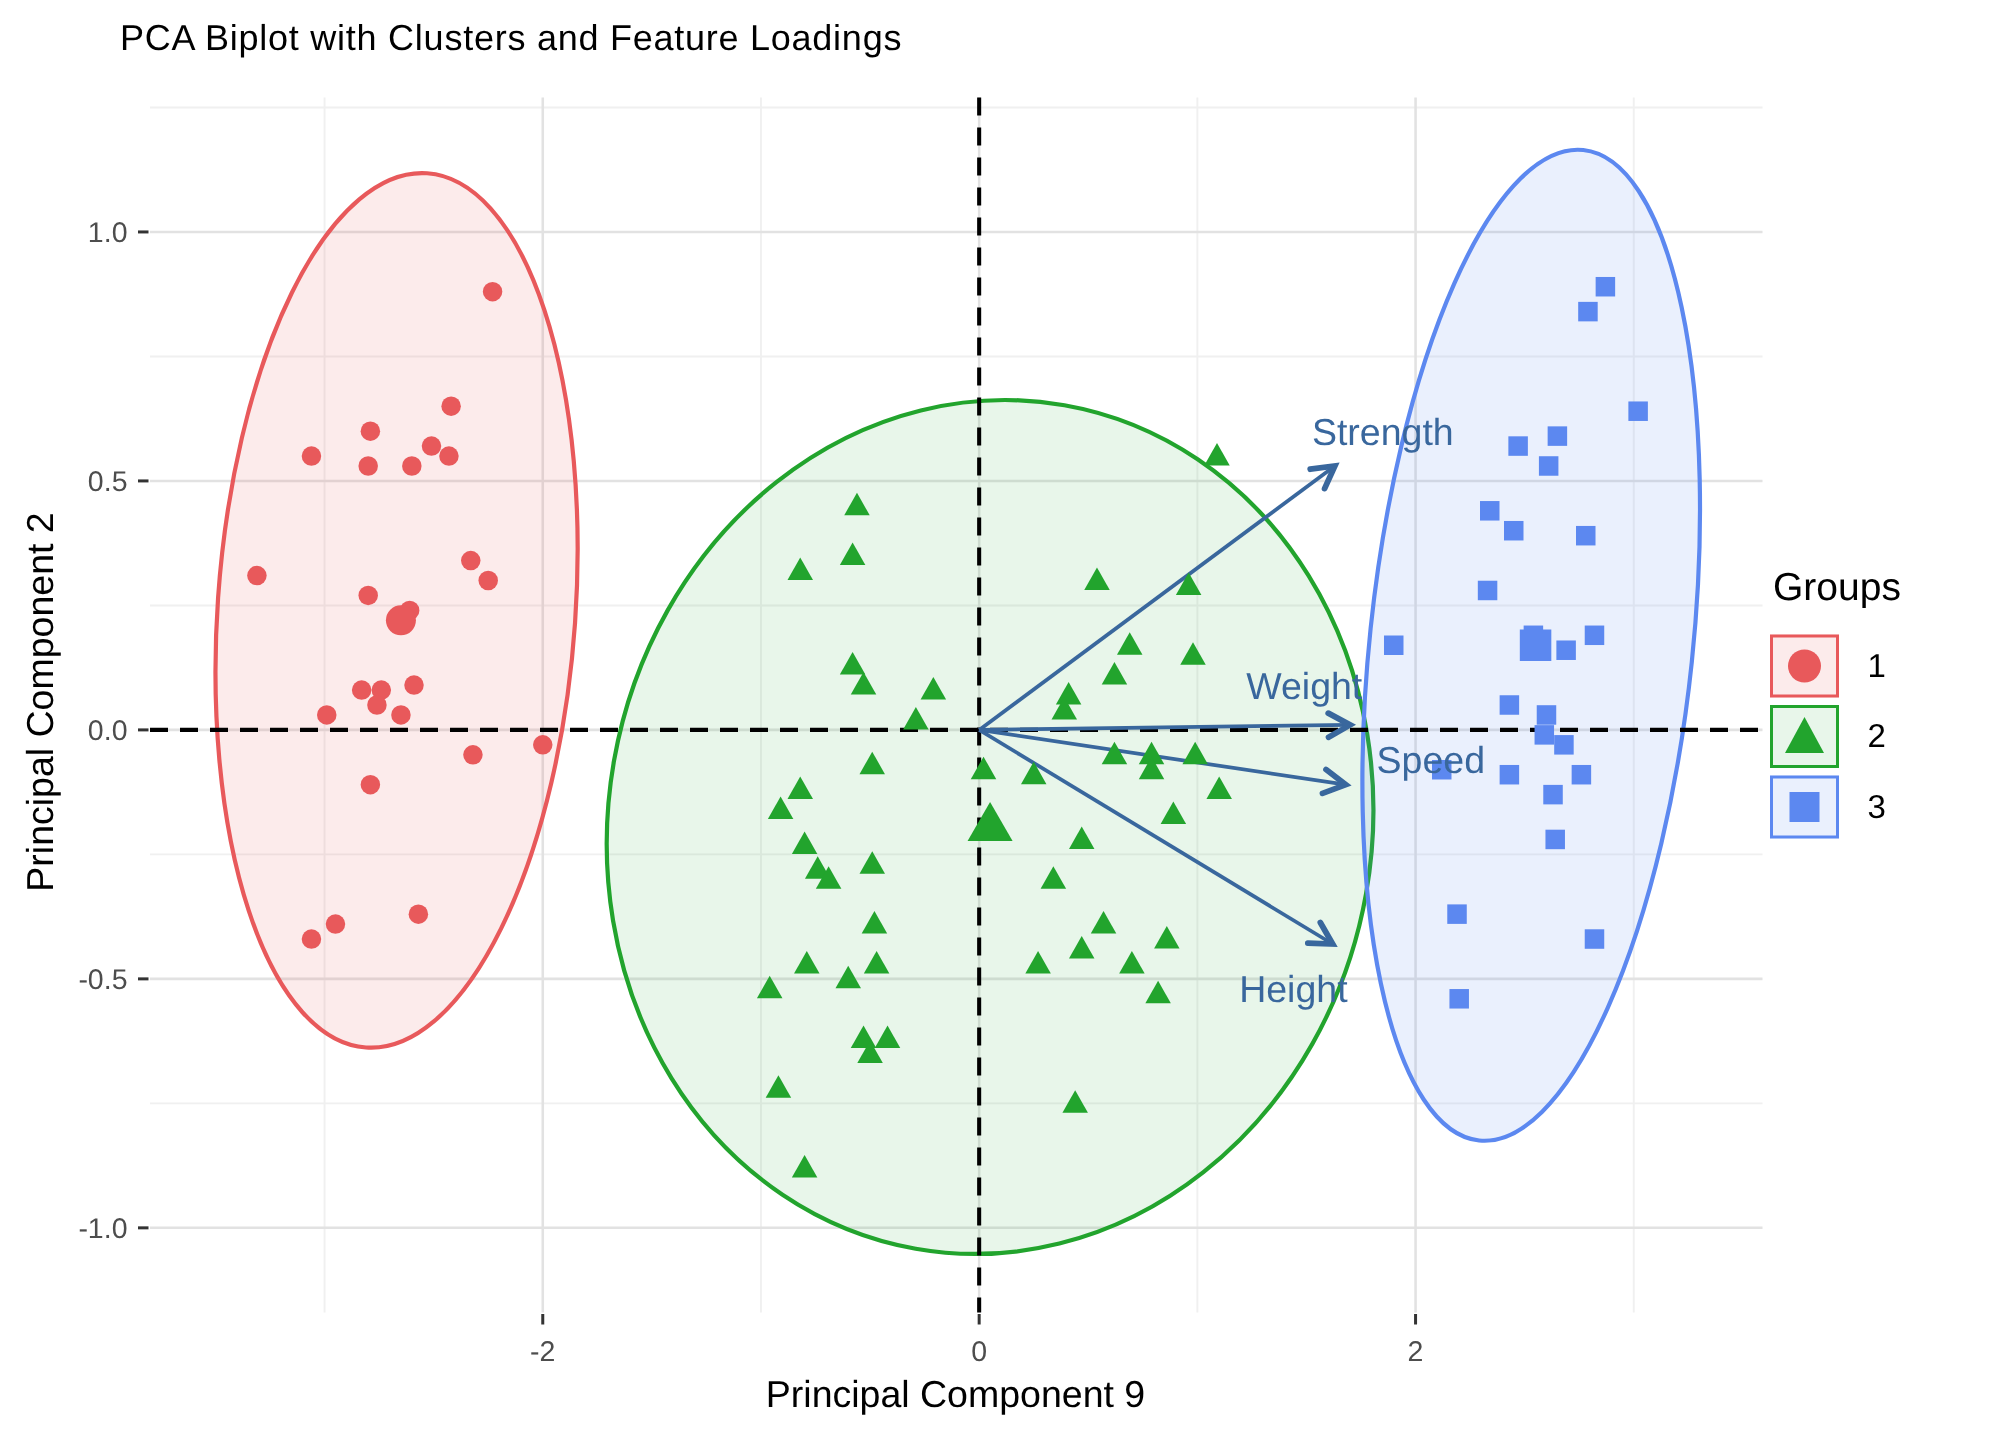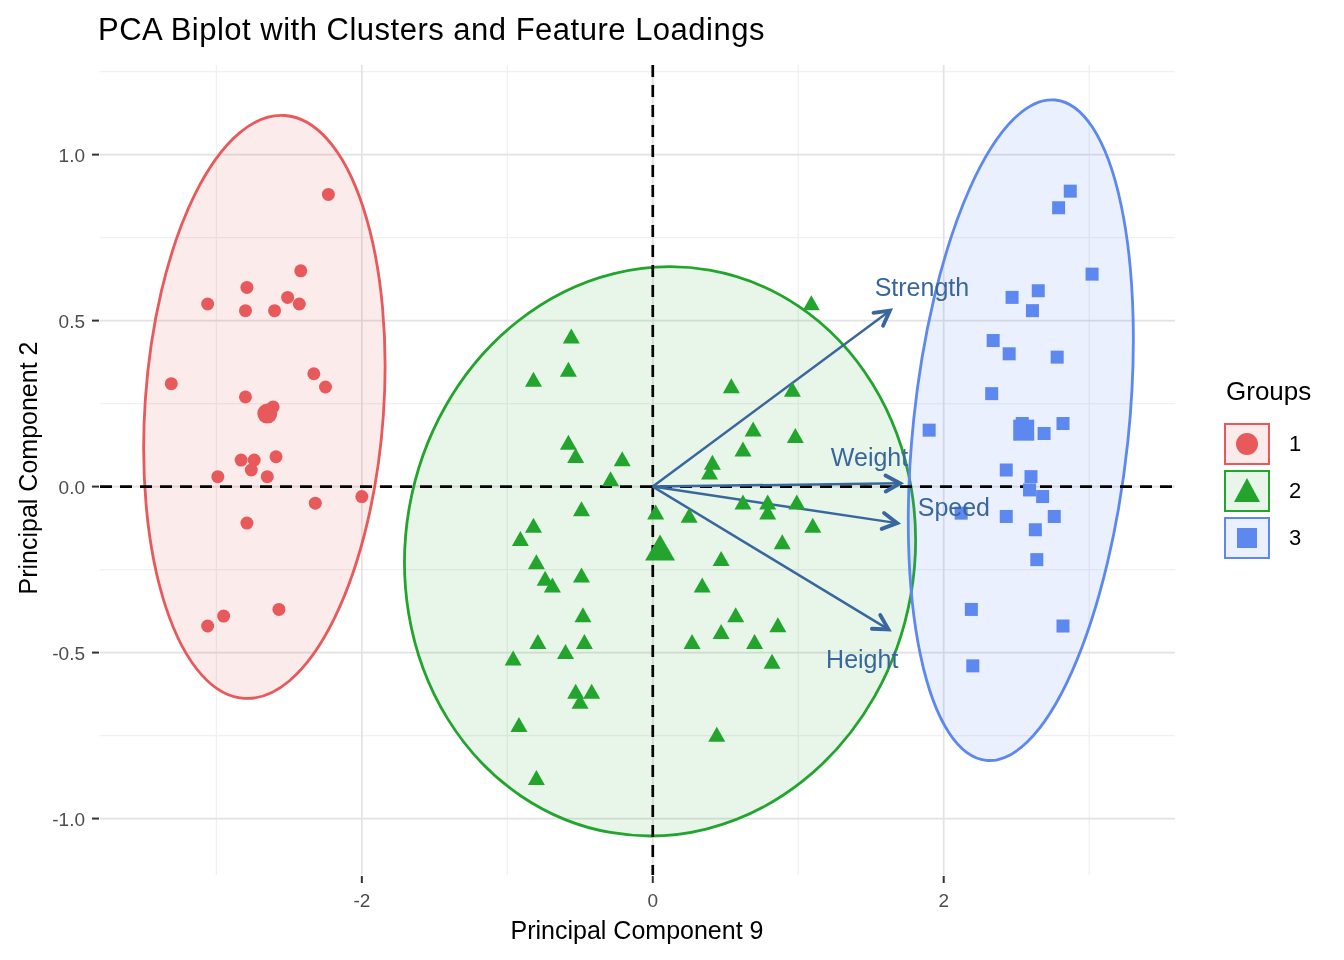--- a/index.html
+++ b/index.html
@@ -1,25 +1,25 @@
 <!DOCTYPE html>
 <html><head>
 <meta charset="utf-8">
 <style>
   html,body{margin:0;padding:0;background:#ffffff;}
   .page{position:relative;width:1344px;height:960px;background:#ffffff;overflow:hidden;
         font-family:"Liberation Sans", sans-serif;}
-  .chart-title{position:absolute;left:98px;top:12px;font-size:31px;color:#000;
+  .chart-title{position:absolute;left:80px;top:12px;font-size:24px;color:#000;
                letter-spacing:0.5px;white-space:nowrap;}
   .x-axis-title{position:absolute;left:637px;top:916px;transform:translateX(-50%);
                 font-size:25px;color:#000;white-space:nowrap;}
   .y-axis-title{position:absolute;left:28px;top:468px;transform:translate(-50%,-50%) rotate(-90deg);
                 font-size:25px;color:#000;white-space:nowrap;}
   .plot-svg{position:absolute;left:0;top:0;}
-  .legend{position:absolute;left:1224px;top:376px;}
+  .legend{position:absolute;left:1180px;top:376px;}
   .legend-title{font-size:26px;color:#000;margin:0 0 16px 2px;}
   .legend-item{display:flex;align-items:center;margin-bottom:5px;}
   .legend-key{width:42px;height:38px;border:2px solid #888;display:flex;
               align-items:center;justify-content:center;}
   .legend-label{font-size:22px;color:#000;margin-left:19px;}
 </style>
 </head>
 <body>
 
 <div class="page">

